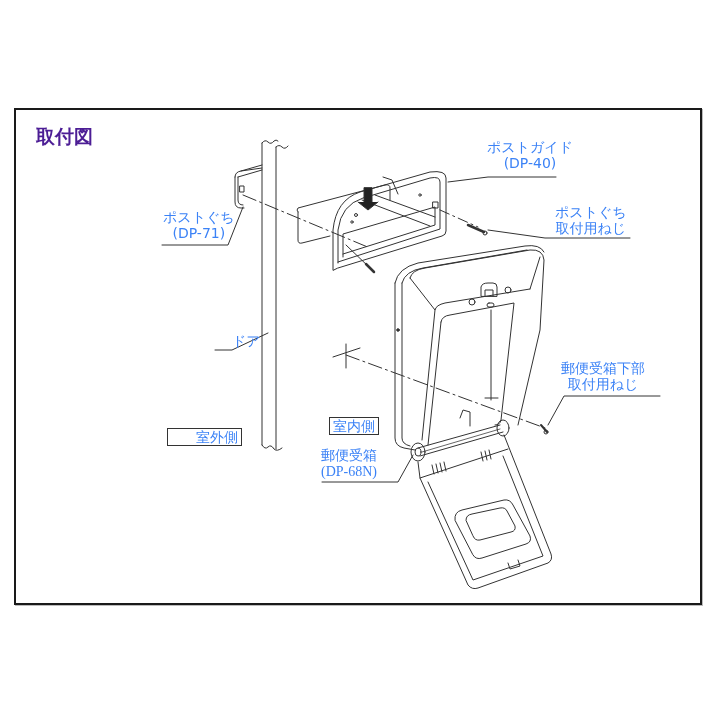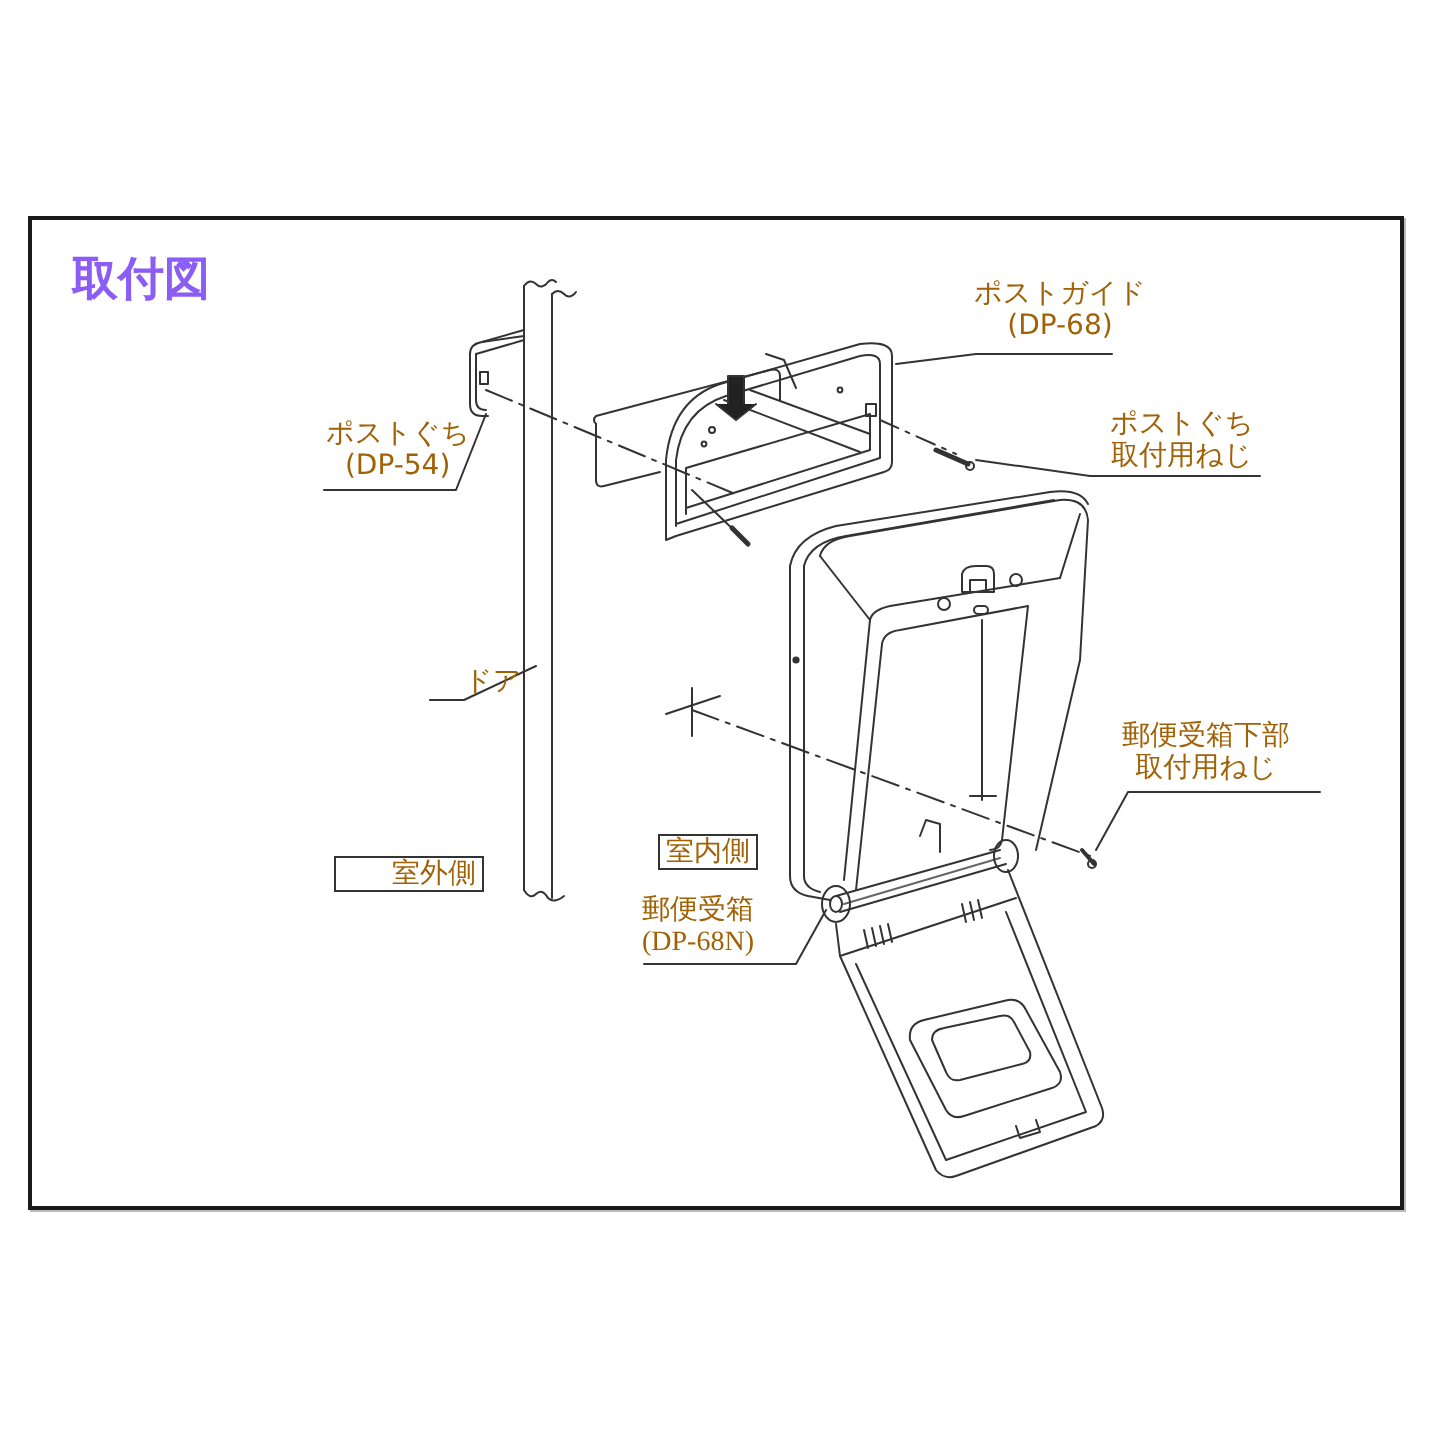--- a/index.html
+++ b/index.html
@@ -1,25 +1,25 @@
 <!DOCTYPE html>
 <html><head>
 <meta charset="utf-8">
 <style>
   html, body { margin: 0; padding: 0; background: #ffffff; }
   body { width: 720px; height: 720px; position: relative; overflow: hidden;
          font-family: "DejaVu Sans", "Liberation Sans", sans-serif; color: #222; }
   .frame { position: absolute; left: 14px; top: 108px; width: 688px; height: 497px;
            border: 2px solid #1a1a1a; box-sizing: border-box;
            box-shadow: 1px 1px 0 #bbb; }
-  .title { position: absolute; left: 36px; top: 124px; font-size: 23px; font-weight: bold;
-           letter-spacing: 0px; color: #8b5cf6; }
+  .title { position: absolute; left: 36px; top: 124px; font-size: 19px; font-weight: bold;
+           letter-spacing: 0px; color: #4c1d95; }
   svg.drawing { position: absolute; left: 0; top: 0; width: 720px; height: 720px; }
   .lbl { position: absolute; font-size: 14px; line-height: 16px; text-align: center;
-         color: #a16207; white-space: nowrap; }
+         color: #3b82f6; white-space: nowrap; }
   .boxed { border: 1px solid #333; padding: 0 3px; background: #fff; }
 </style>
 </head>
 <body>
 
 <div class="frame"></div>
 
 <div class="title">取付図</div>
 
 <svg class="drawing" viewBox="0 0 720 720" fill="none" stroke="#333" stroke-width="1" stroke-linejoin="round" stroke-linecap="round">
@@ -146,26 +146,26 @@
     <path d="M215 350 L232 350 L268 333"></path>
 
     <path d="M660 396 L564 396 L548 425"></path>
 
     <path d="M322 482 L398 482 L413 455"></path>
   </g>
 </svg>
 
 <div class="lbl" style="left:163px; top:209px;">
   <div>ポストぐち</div>
-  <div>(DP-54)</div>
+  <div>(DP-71)</div>
 </div>
 
 <div class="lbl" style="left:487px; top:139px;">
   <div>ポストガイド</div>
-  <div>(DP-68)</div>
+  <div>(DP-40)</div>
 </div>
 
 <div class="lbl" style="left:555px; top:204px;">
   <div>ポストぐち</div>
   <div>取付用ねじ</div>
 </div>
 
 <div class="lbl" style="left:232px; top:333px;">ドア</div>
 
 <div class="lbl" style="left:561px; top:361px;font-family:Liberation Mono, monospace;">

